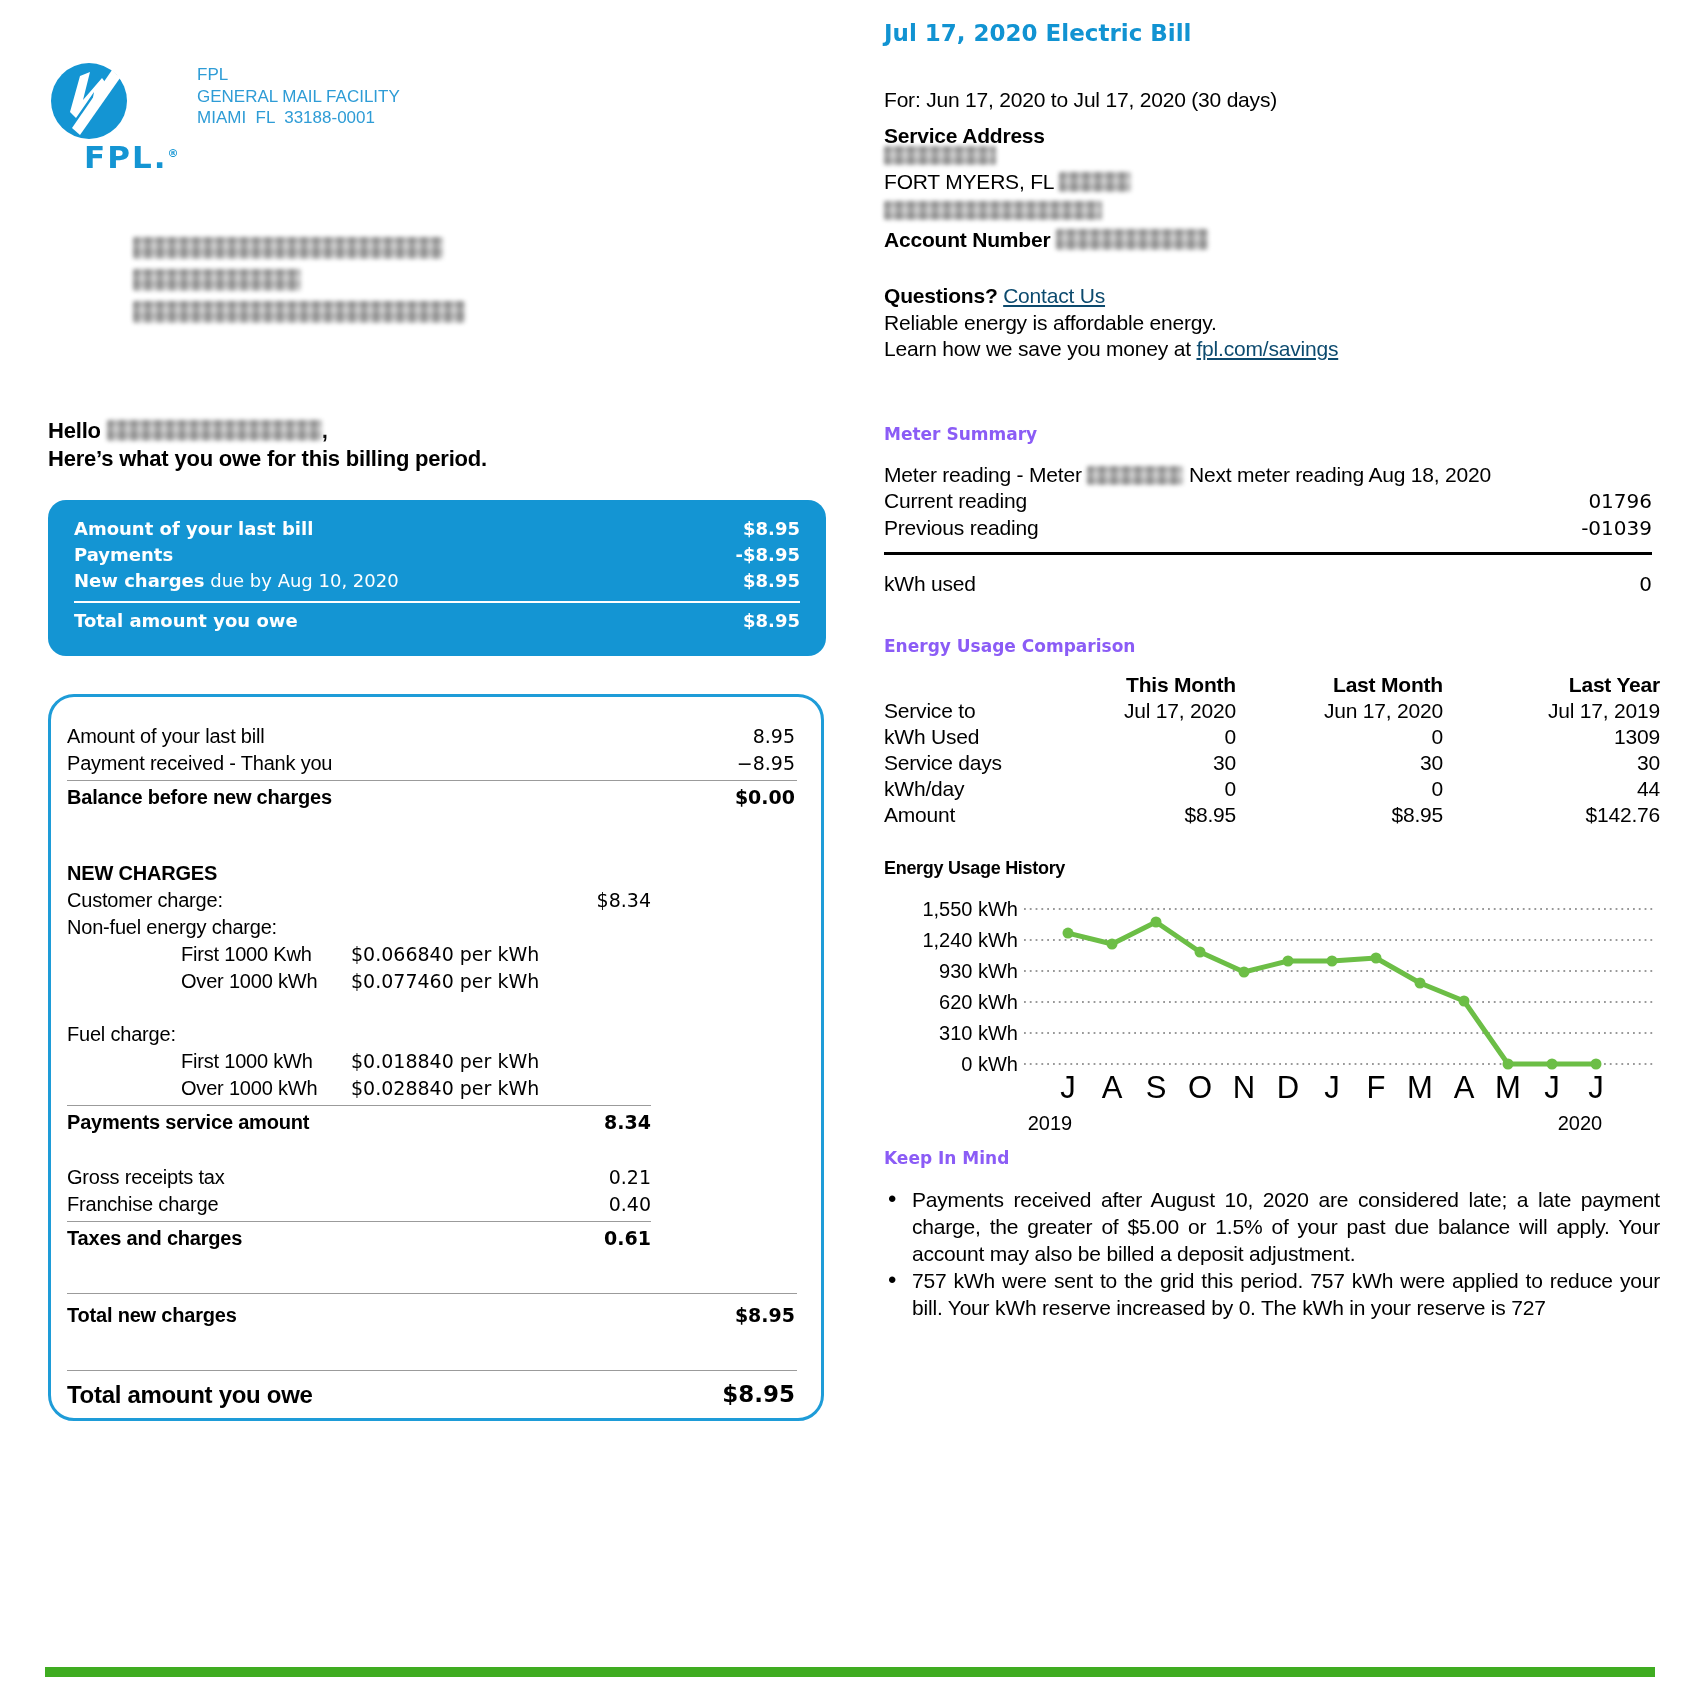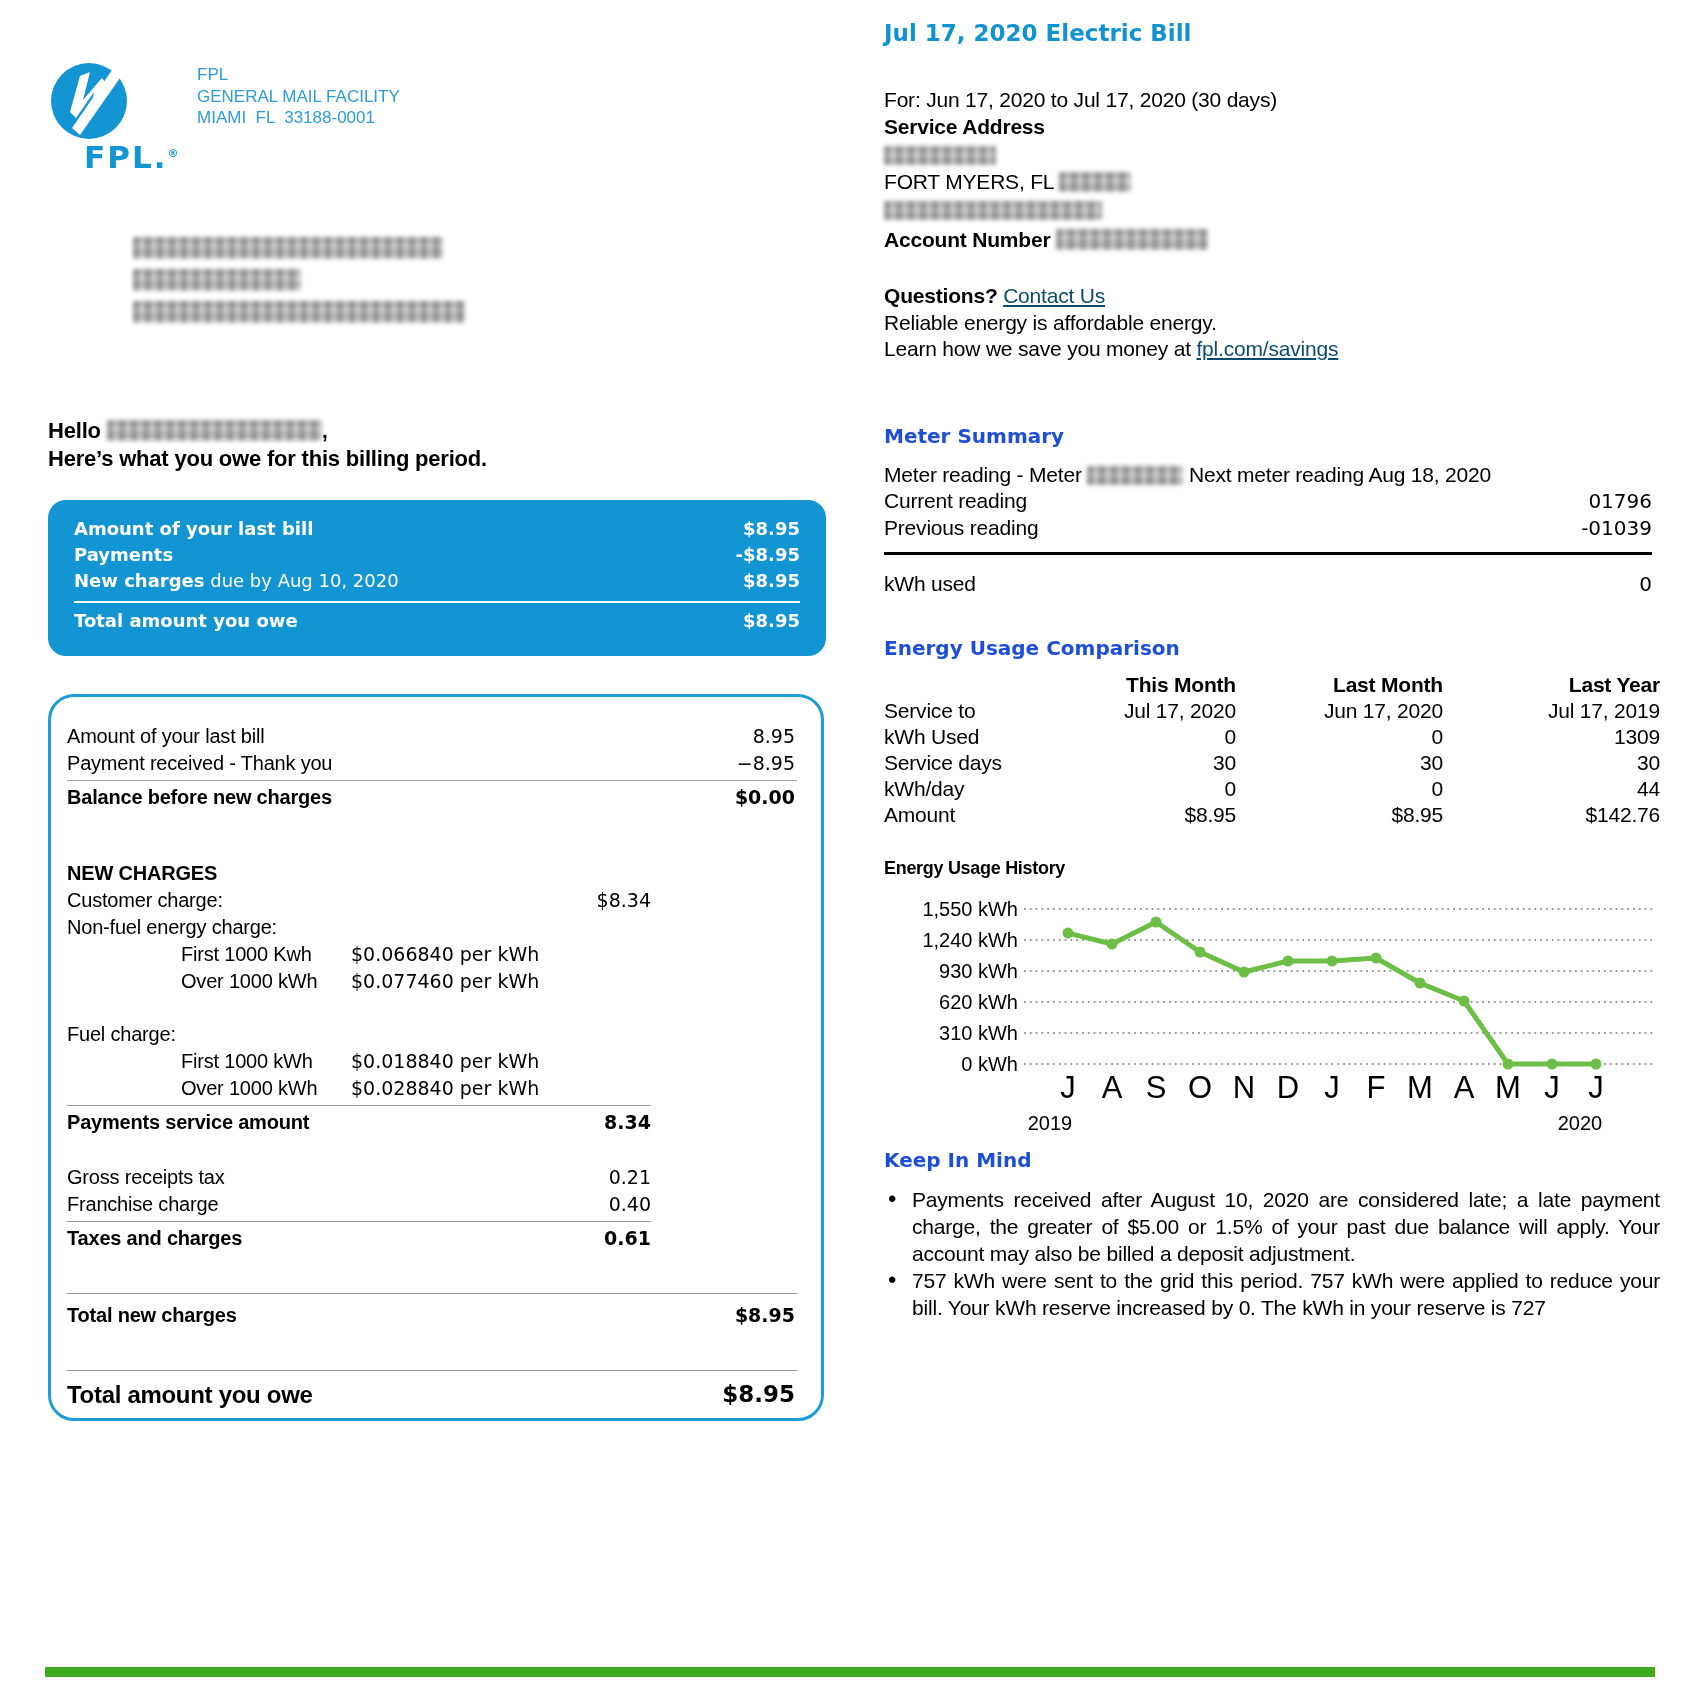--- a/index.html
+++ b/index.html
@@ -42,21 +42,21 @@
   .ind{padding-left:130px;}
   .rule{border:none;border-top:1px solid #9b9b9b;margin:3px 0 3px 16px;}
   .rule.mid{margin-right:170px;}
   .rule.wide{margin-right:24px;}
   .big{font-size:24px;letter-spacing:-0.3px;}
   .big .vB{font-size:23px;font-weight:bold;}
 
   
   .rcol{left:884px;width:776px;}
   .bill-title{font-family:"DejaVu Sans", sans-serif;font-weight:bold;font-size:23px;color:#1193D2;}
-  .h-blue{font-family:"DejaVu Sans", sans-serif;font-weight:bold;font-size:20px;color:#1d4ed8;}
+  .h-blue{font-family:"DejaVu Sans", sans-serif;font-weight:bold;font-size:17px;color:#8b5cf6;}
   .h-black{font-weight:bold;font-size:18px;letter-spacing:-0.3px;}
   .body-line{font-size:21px;line-height:27px;letter-spacing:-0.2px;}
   .link{text-decoration:underline;color:#0c4a6e;cursor:pointer;}
   .mrow{display:flex;justify-content:space-between;width:768px;font-size:21px;letter-spacing:-0.2px;}
   .mrow .num{font-family:"DejaVu Sans", sans-serif;font-size:20px;letter-spacing:0;}
   .thick{border:none;border-top:3px solid #000;width:768px;margin:0;}
 
   
   .cmp{display:grid;grid-template-columns:162px 190px 207px 217px;line-height:26px;
        font-size:21px;letter-spacing:-0.2px;}
@@ -170,21 +170,21 @@
 
   <hr class="rule wide" style="margin-top:41px;">
   <div class="drow bold big" style="margin-top:10px;">
     <span>Total amount you owe</span><span class="vB">$8.95</span>
   </div>
 </div>
 
 <div class="abs rcol bill-title" style="top:20px;">Jul 17, 2020 Electric Bill</div>
 
 <div class="abs rcol body-line" style="top:86px;">For: Jun 17, 2020 to Jul 17, 2020 (30 days)</div>
-<div class="abs rcol body-line bold" style="top:113px;">Service Address</div>
+<div class="abs rcol body-line bold" style="top:122px;">Service Address</div>
 <span class="abs redact" style="left:884px;top:146px;width:112px;height:19px;"></span>
 <div class="abs rcol body-line" style="top:168px;">
   <span>FORT MYERS, FL</span> <span class="redact" style="width:72px;height:20px;"></span>
 </div>
 <span class="abs redact" style="left:884px;top:201px;width:218px;height:19px;"></span>
 <div class="abs rcol body-line" style="top:226px;">
   <span class="bold">Account Number</span> <span class="redact" style="width:152px;height:21px;"></span>
 </div>
 
 <div class="abs rcol body-line" style="top:282px;">

